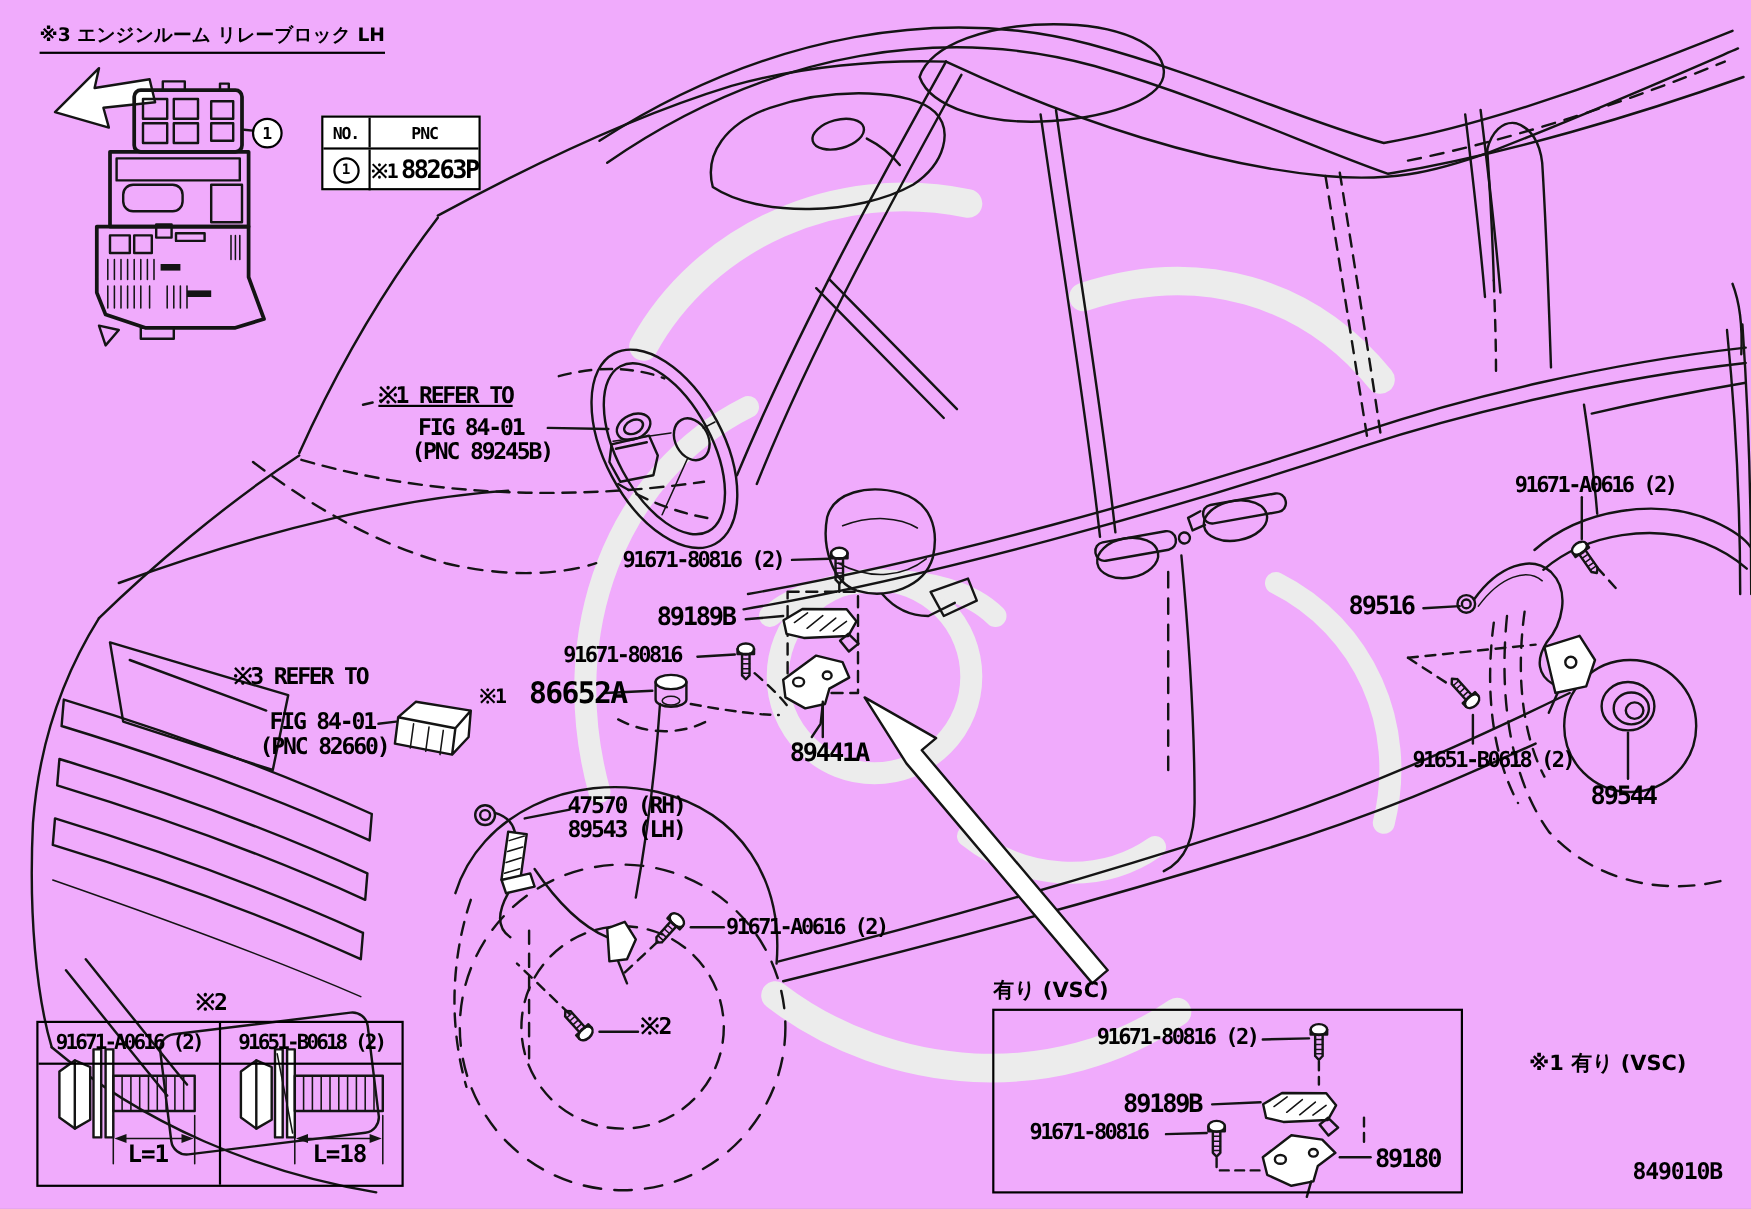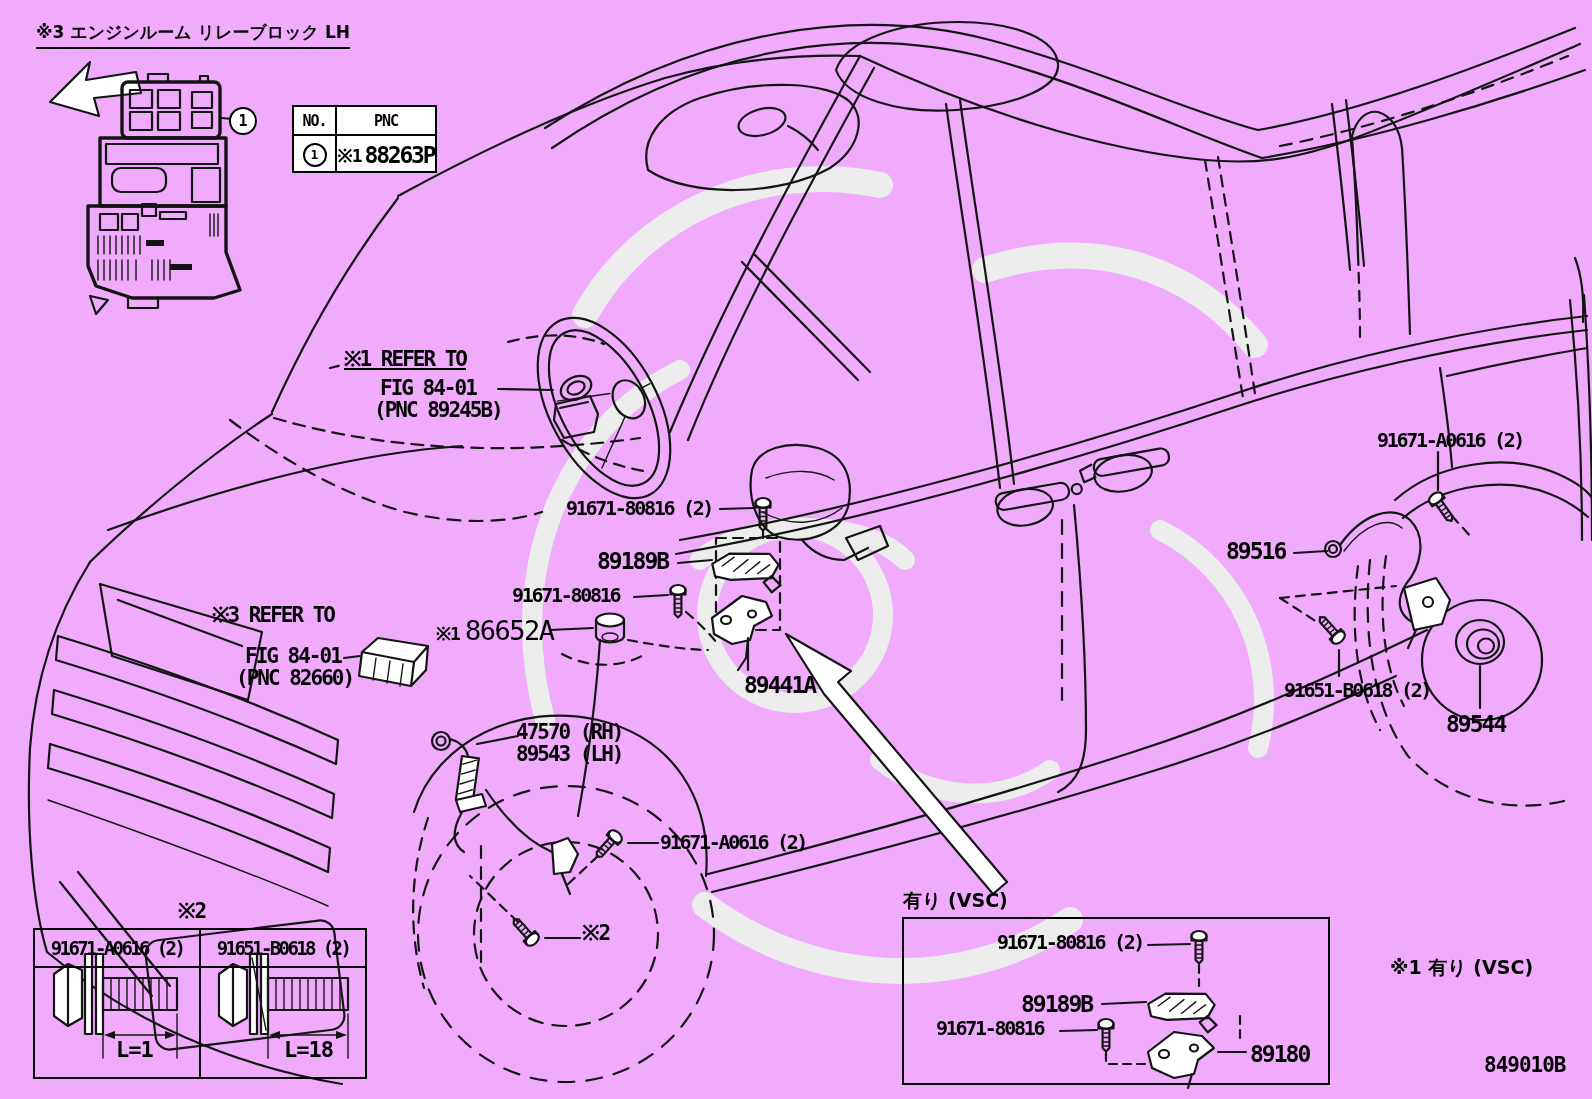--- a/index.html
+++ b/index.html
@@ -355,24 +355,24 @@
 <div class="lbl lbl-md" style="left:344px;top:348px;text-decoration:underline;">※1 REFER TO</div>
 <div class="lbl lbl-md" style="left:380px;top:377px;">FIG 84-01</div>
 <div class="lbl lbl-md" style="left:374px;top:399px;">(PNC 89245B)</div>
 
 <div class="lbl" style="left:566px;top:498px;">91671-80816 (2)</div>
 <div class="lbl lbl-lg" style="left:597px;top:549px;">89189B</div>
 <div class="lbl" style="left:512px;top:585px;">91671-80816</div>
 
 <div class="baseline" style="position:absolute;left:436px;top:615px;">
   <span class="lbl-sm" style="font-weight:bold;">※1</span>
-  <span class="lbl-xl" style="font-weight:normal;">86652A</span>
+  <span class="lbl-xl" style="font-weight:bold;margin-left:16px;">86652A</span>
 </div>
 
-<div class="lbl lbl-lg" style="left:718px;top:673px;margin-left:26px;">89441A</div>
+<div class="lbl lbl-lg" style="left:718px;top:673px;">89441A</div>
 
 <div class="lbl lbl-md" style="left:212px;top:604px;">※3 REFER TO</div>
 <div class="lbl lbl-md" style="left:245px;top:645px;">FIG 84-01</div>
 <div class="lbl lbl-md" style="left:236px;top:667px;">(PNC 82660)</div>
 
 <div class="lbl lbl-md" style="left:516px;top:721px;">47570 (RH)</div>
 <div class="lbl lbl-md" style="left:516px;top:743px;">89543 (LH)</div>
 
 <div class="lbl" style="left:660px;top:832px;">91671-A0616 (2)</div>
 <div class="lbl lbl-md" style="left:582px;top:922px;letter-spacing:-1px;">※2</div>

